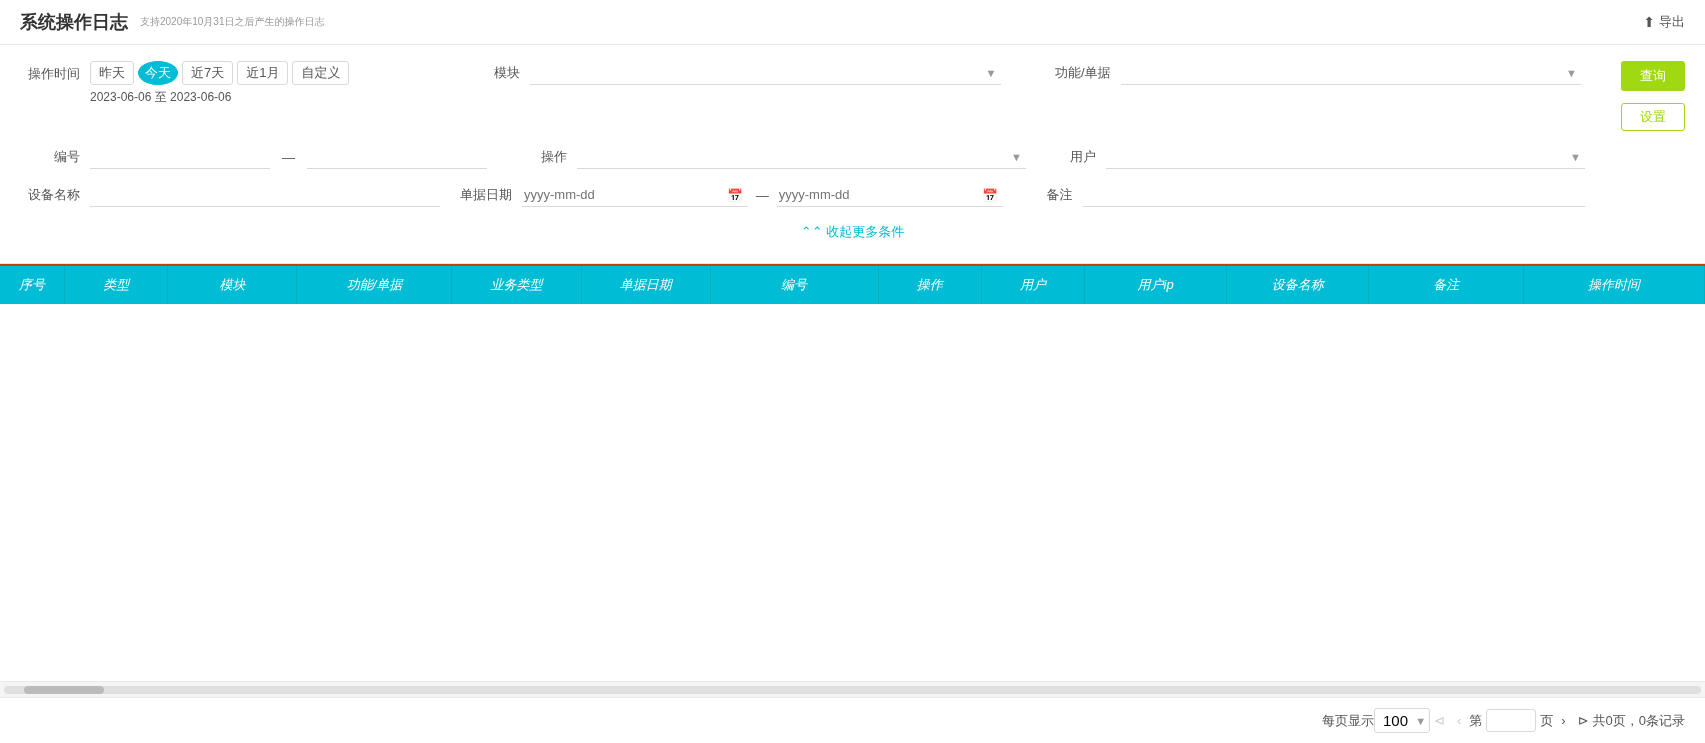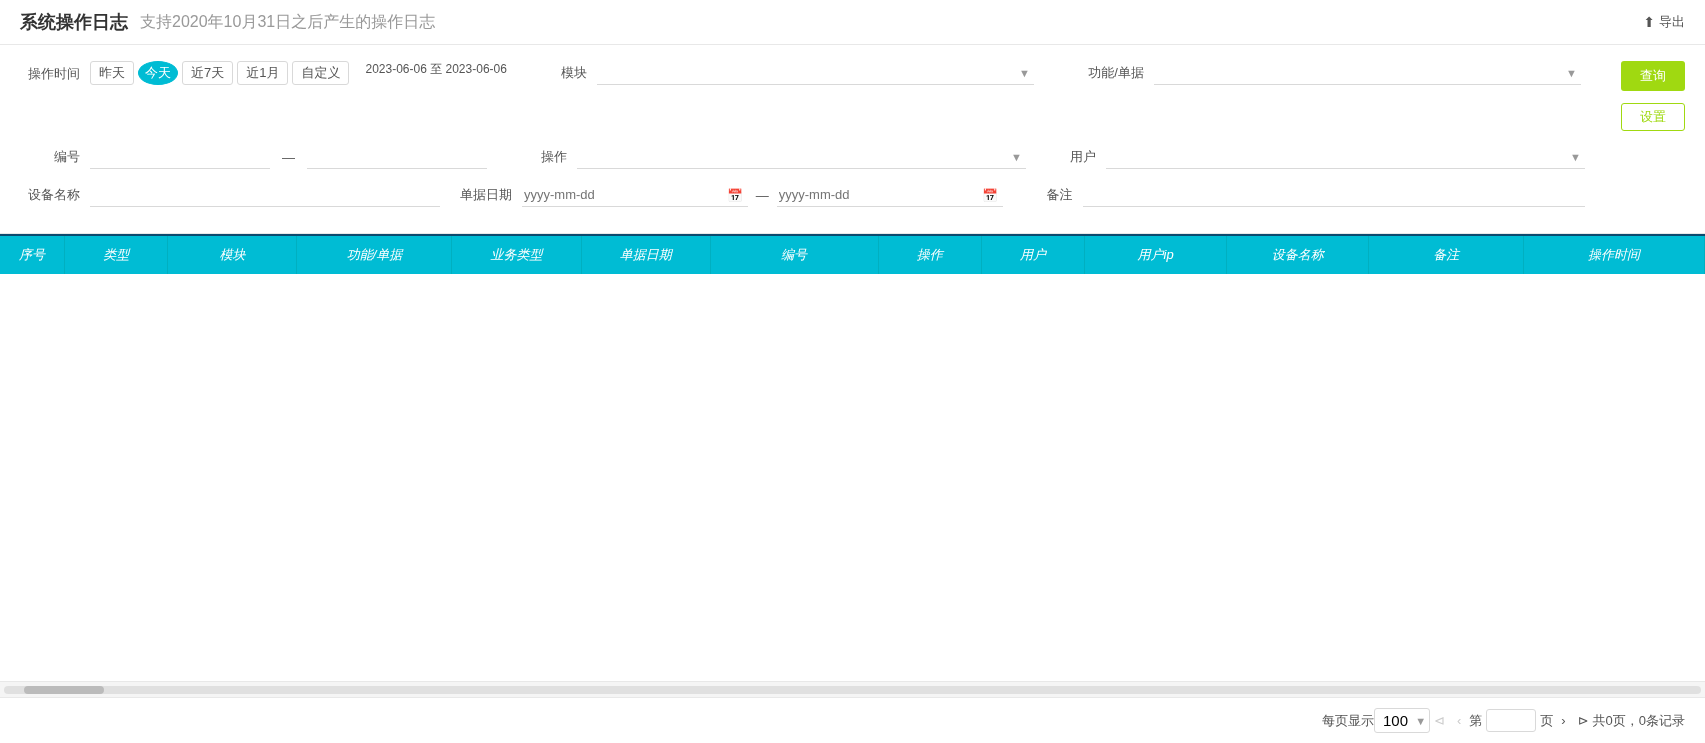--- a/index.html
+++ b/index.html
@@ -3,21 +3,21 @@
   <meta charset="utf-8">
   <style>
     * { box-sizing: border-box; margin: 0; padding: 0; }
     body {
       font-family: "Microsoft YaHei", "PingFang SC", Arial, sans-serif;
       font-size: 13px;
       background: #f5f5f5;
       color: #333;
     }
     .page-wrapper {
-      background: #0c4a6e;
+      background: #c2410c;
       min-height: 743px;
       display: flex;
       flex-direction: column;
     }
     
     .page-header {
       background: #fff;
       padding: 10px 20px;
       display: flex;
       align-items: center;
@@ -28,21 +28,21 @@
       display: flex;
       align-items: center;
       gap: 12px;
     }
     .page-title {
       font-size: 18px;
       font-weight: bold;
       color: #333;
     }
     .page-subtitle {
-      font-size: 16px;
+      font-size: 10px;
       color: #999;
     }
     .export-btn {
       display: flex;
       align-items: center;
       gap: 4px;
       background: none;
       border: none;
       cursor: pointer;
       color: #555;
@@ -333,21 +333,21 @@
       <span>导出</span>
     </button>
   </div>
 
   <div class="filter-area">
 
     <div style="display:flex; align-items:flex-start; margin-bottom:14px;">
 
       <div style="display:flex; align-items:flex-start; min-width:420px;">
         <span class="filter-label" style="padding-top:4px;">操作时间</span>
-        <div style="display:flex; flex-direction:row; gap:16px;">
+        <div style="display:flex; flex-direction:column; gap:4px;">
           <div class="time-buttons">
             <button class="time-btn">昨天</button>
             <button class="time-btn active">今天</button>
             <button class="time-btn">近7天</button>
             <button class="time-btn">近1月</button>
             <button class="time-btn">自定义</button>
           </div>
           <span style="font-size:12px; color:#555;">2023-06-06 至 2023-06-06</span>
         </div>
       </div>
@@ -433,20 +433,24 @@
       </div>
 
       <div style="display:flex; align-items:center; flex:1; padding:0 20px;">
         <span class="filter-label" style="min-width:40px;">备注</span>
         <input type="text" class="filter-input" value="" style="flex: 1 1 0%;">
       </div>
 
       <div style="width:80px;"></div>
     </div>
 
+    <div class="collapse-bar">
+      <span>⌃⌃</span>
+      <span>收起更多条件</span>
+    </div>
   </div>
 
   <div class="table-container">
     <table>
       <thead>
         <tr>
           <th style="width:50px;">序号</th>
           <th style="width:80px;">类型</th>
           <th style="width:100px;">模块</th>
           <th style="width:120px;">功能/单据</th>

